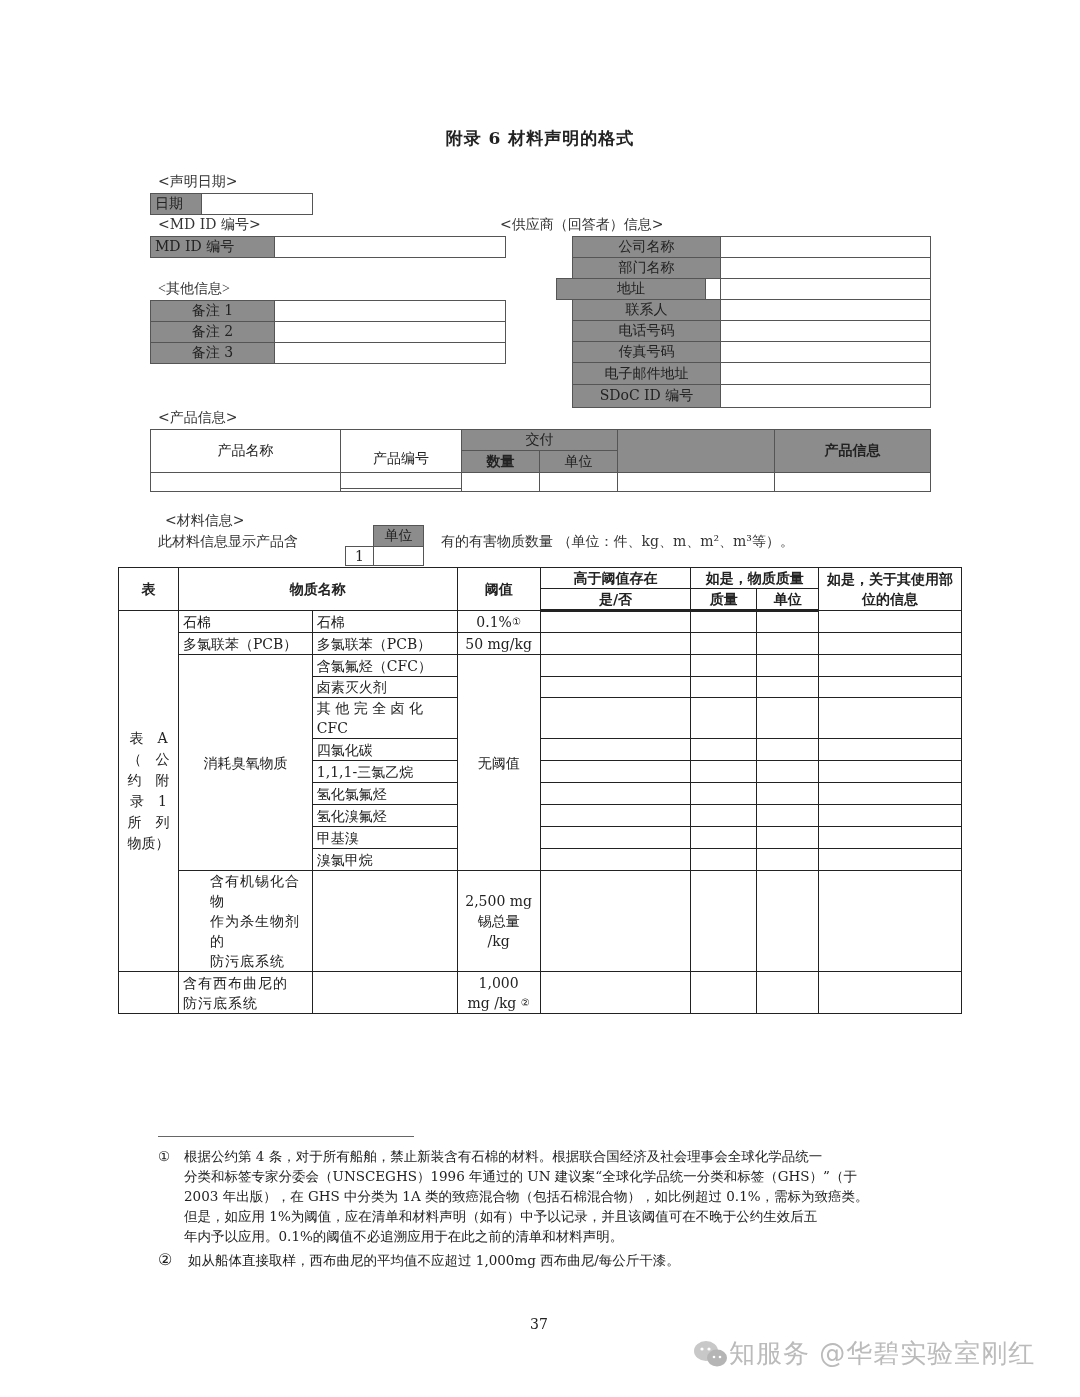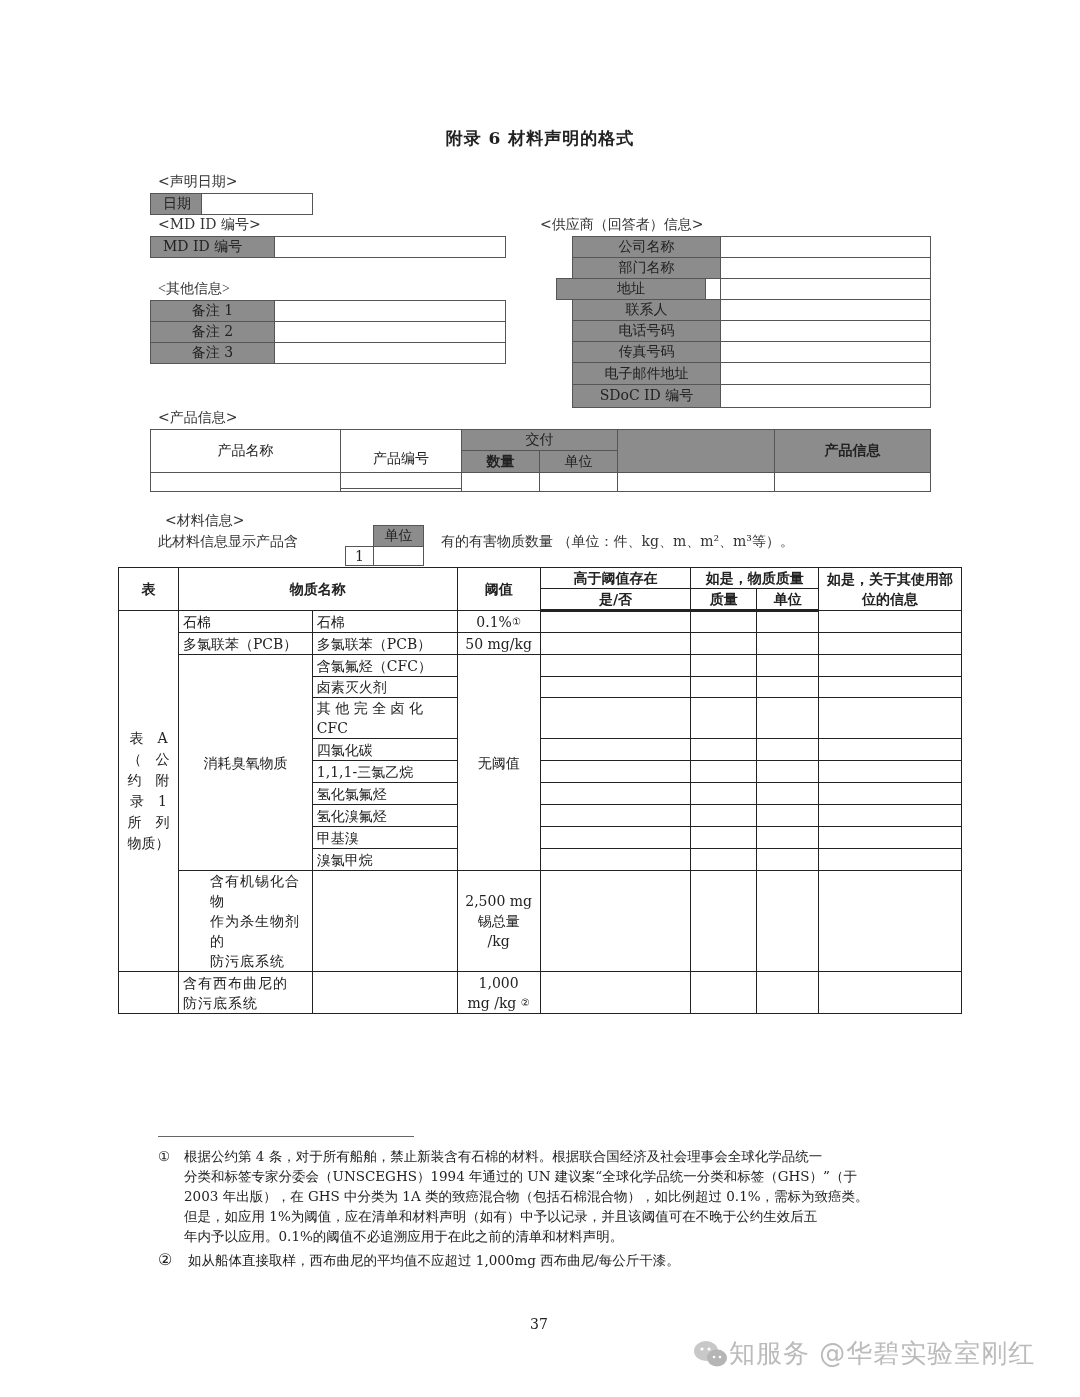--- a/index.html
+++ b/index.html
@@ -3,21 +3,21 @@
 <meta charset="utf-8">
 <style>
   html, body { margin: 0; padding: 0; background: #ffffff; }
   body { width: 1080px; height: 1397px; position: relative; overflow: hidden;
          font-family: "DejaVu Serif", "Liberation Serif", serif; color: #222; }
   .abs { position: absolute; }
   .title { left: 0; width: 1080px; top: 127px; text-align: center; font-size: 17px; font-weight: bold; letter-spacing: 1px; }
   .sect { font-size: 14px; color: #333; }
   .grey { background: #8c8c8c; }
   .cell { position: absolute; box-sizing: border-box; border: 1px solid #555; font-size: 14px; display: flex; align-items: center; justify-content: center; color: #222; }
-  .lft { justify-content: flex-start; padding-left: 12px; }
+  .lft { justify-content: flex-start; padding-left: 4px; }
   table.mat { position: absolute; left: 118px; top: 567px; width: 844px; border-collapse: collapse; font-size: 14px; }
   table.mat td { border: 1.4px solid #222; box-sizing: border-box; padding: 0 4px; vertical-align: middle; line-height: 20px; }
   table.mat .hd { font-weight: bold; text-align: center; font-family: "DejaVu Sans", sans-serif; font-size: 14px; }
   table.mat tr.hdr-bottom td { border-bottom: 3px solid #222; }
   .c { text-align: center; }
   .sup { font-size: 10px; vertical-align: top; }
   .fn { font-size: 13.5px; line-height: 20px; color: #222; }
   .watermark { font-family: "DejaVu Sans", sans-serif; font-size: 26px; color: #bbbbbb; letter-spacing: 1px; }
 </style>
 </head>
@@ -34,21 +34,21 @@
 <div class="cell" style="left:274px;top:236px;width:232px;height:22px;"></div>
 
 <div class="abs sect" style="left:158px;top:280px;font-family:Liberation Serif, serif;">&lt;其他信息&gt;</div>
 <div class="cell grey" style="left:150px;top:300px;width:125px;height:22px;">备注 1</div>
 <div class="cell" style="left:274px;top:300px;width:232px;height:22px;"></div>
 <div class="cell grey" style="left:150px;top:321px;width:125px;height:22px;">备注 2</div>
 <div class="cell" style="left:274px;top:321px;width:232px;height:22px;"></div>
 <div class="cell grey" style="left:150px;top:342px;width:125px;height:22px;">备注 3</div>
 <div class="cell" style="left:274px;top:342px;width:232px;height:22px;"></div>
 
-<div class="abs sect" style="left:500px;top:216px;margin-left:40px;">&lt;供应商（回答者）信息&gt;</div>
+<div class="abs sect" style="left:500px;top:216px;">&lt;供应商（回答者）信息&gt;</div>
 <div class="cell grey" style="left:572px;top:236px;width:149px;height:22px;">公司名称</div>
 <div class="cell" style="left:720px;top:236px;width:211px;height:22px;"></div>
 <div class="cell grey" style="left:572px;top:257px;width:149px;height:22px;">部门名称</div>
 <div class="cell" style="left:720px;top:257px;width:211px;height:22px;"></div>
 <div class="cell grey" style="left:556px;top:278px;width:150px;height:22px;">地址</div>
 <div class="cell" style="left:720px;top:278px;width:211px;height:22px;"></div>
 <div class="cell grey" style="left:572px;top:299px;width:149px;height:22px;">联系人</div>
 <div class="cell" style="left:720px;top:299px;width:211px;height:22px;"></div>
 <div class="cell grey" style="left:572px;top:320px;width:149px;height:22px;">电话号码</div>
 <div class="cell" style="left:720px;top:320px;width:211px;height:22px;"></div>
@@ -243,21 +243,21 @@
 </tbody>
   </table>
 
 <div class="abs" style="left:158px;top:1136px;width:256px;height:1px;background:#666;"></div>
 
 <div class="abs fn" style="left:158px;top:1146px;width:780px;">
   <div style="display:flex;">
     <span style="width:26px;flex:none;">①</span>
     <div>
       <div>根据公约第 4 条，对于所有船舶，禁止新装含有石棉的材料。根据联合国经济及社会理事会全球化学品统一</div>
-      <div>分类和标签专家分委会（UNSCEGHS）1994 年通过的 UN 建议案“全球化学品统一分类和标签（GHS）”（于</div>
+      <div>分类和标签专家分委会（UNSCEGHS）1996 年通过的 UN 建议案“全球化学品统一分类和标签（GHS）”（于</div>
       <div>2003 年出版），在 GHS 中分类为 1A 类的致癌混合物（包括石棉混合物），如比例超过 0.1%，需标为致癌类。</div>
       <div>但是，如应用 1%为阈值，应在清单和材料声明（如有）中予以记录，并且该阈值可在不晚于公约生效后五</div>
       <div>年内予以应用。0.1%的阈值不必追溯应用于在此之前的清单和材料声明。</div>
     </div>
   </div>
 </div>
 <div class="abs fn" style="left:158px;top:1250px;width:780px;">
   <div style="display:flex;">
     <span style="width:30px;flex:none;font-size:16px;">②</span>
     <div>如从船体直接取样，西布曲尼的平均值不应超过 1,000mg 西布曲尼/每公斤干漆。</div>

